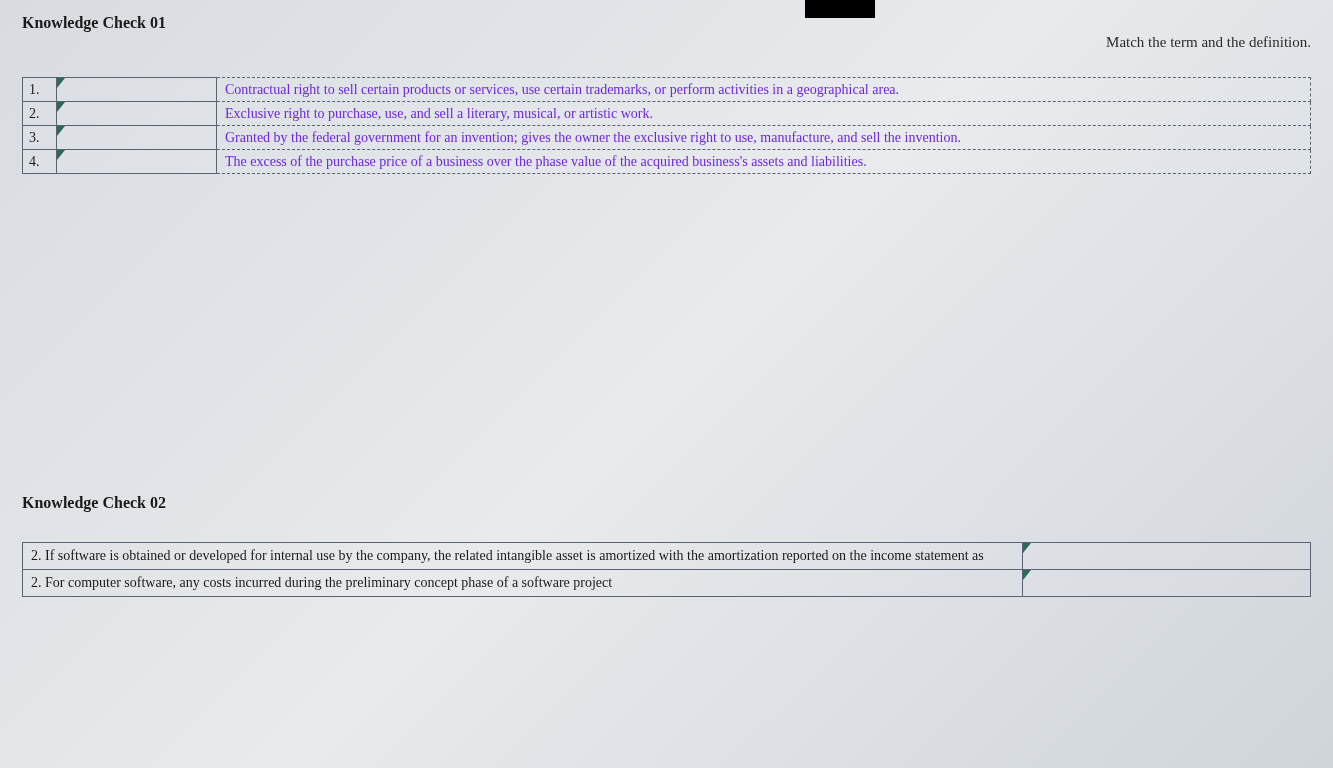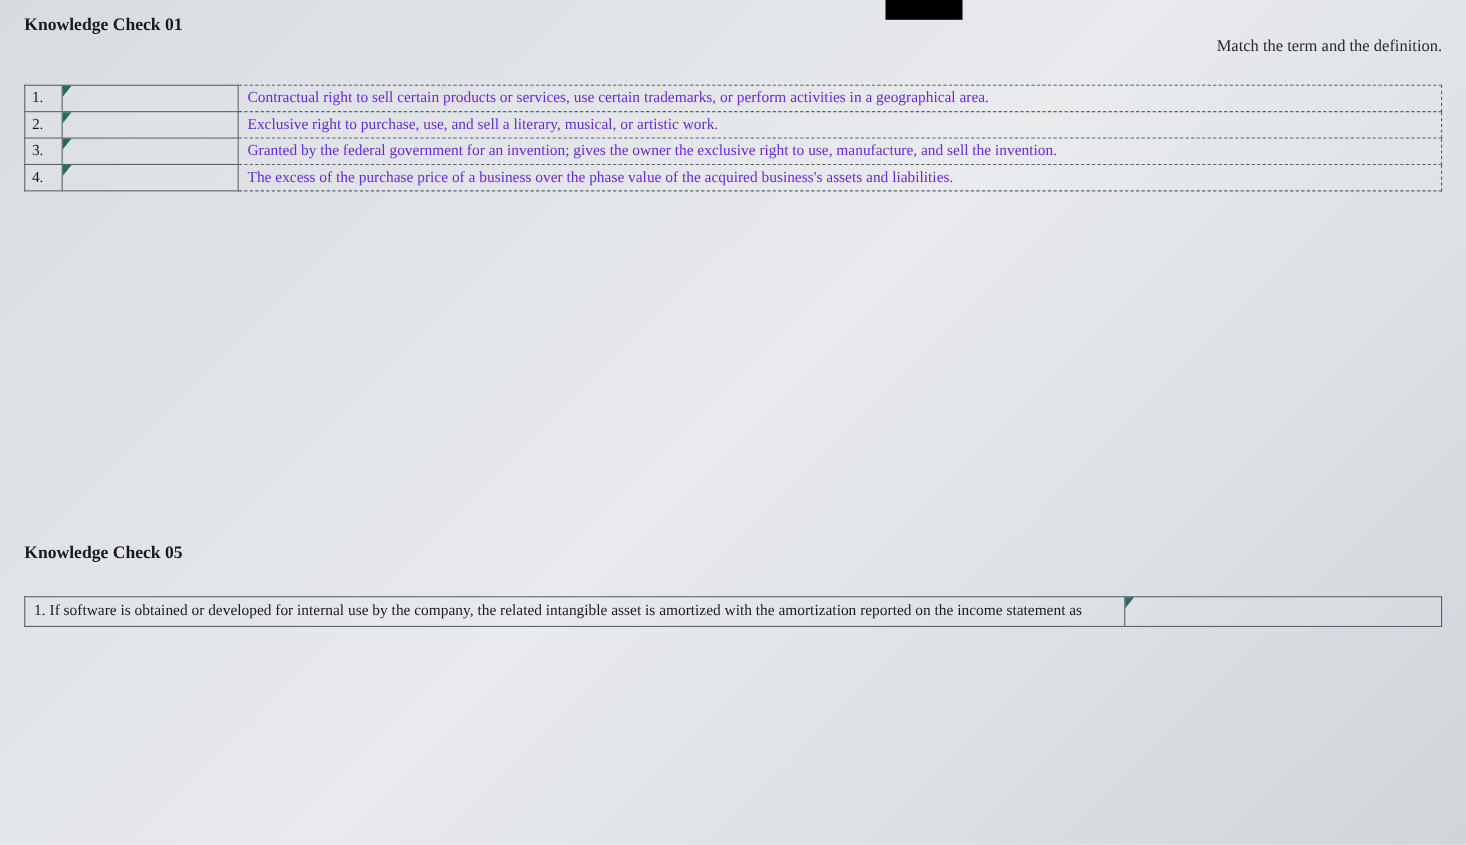--- a/index.html
+++ b/index.html
@@ -145,26 +145,32 @@
       <tr>
         <td class="num-cell">4.</td>
         <td class="drop-cell">
             <span class="drop-flag"></span>
           </td>
         <td class="def-cell">The excess of the purchase price of a business over the phase value of the acquired business's assets and liabilities.</td>
       </tr>
     </tbody>
   </table>
 
-  <div class="section2-title">Knowledge Check 05</div>
+  <div class="section2-title">Knowledge Check 02</div>
 
   <table class="fill-table">
     <tbody>
       <tr>
-        <td class="fill-q-cell">1. If software is obtained or developed for internal use by the company, the related intangible asset is amortized with the amortization reported on the income statement as</td>
+        <td class="fill-q-cell">2. If software is obtained or developed for internal use by the company, the related intangible asset is amortized with the amortization reported on the income statement as</td>
+        <td class="fill-ans-cell">
+            <span class="fill-flag"></span>
+          </td>
+      </tr>
+      <tr>
+        <td class="fill-q-cell">2. For computer software, any costs incurred during the preliminary concept phase of a software project</td>
         <td class="fill-ans-cell">
             <span class="fill-flag"></span>
           </td>
       </tr>
     </tbody>
   </table>
 
 </div>
 
 </body></html>

